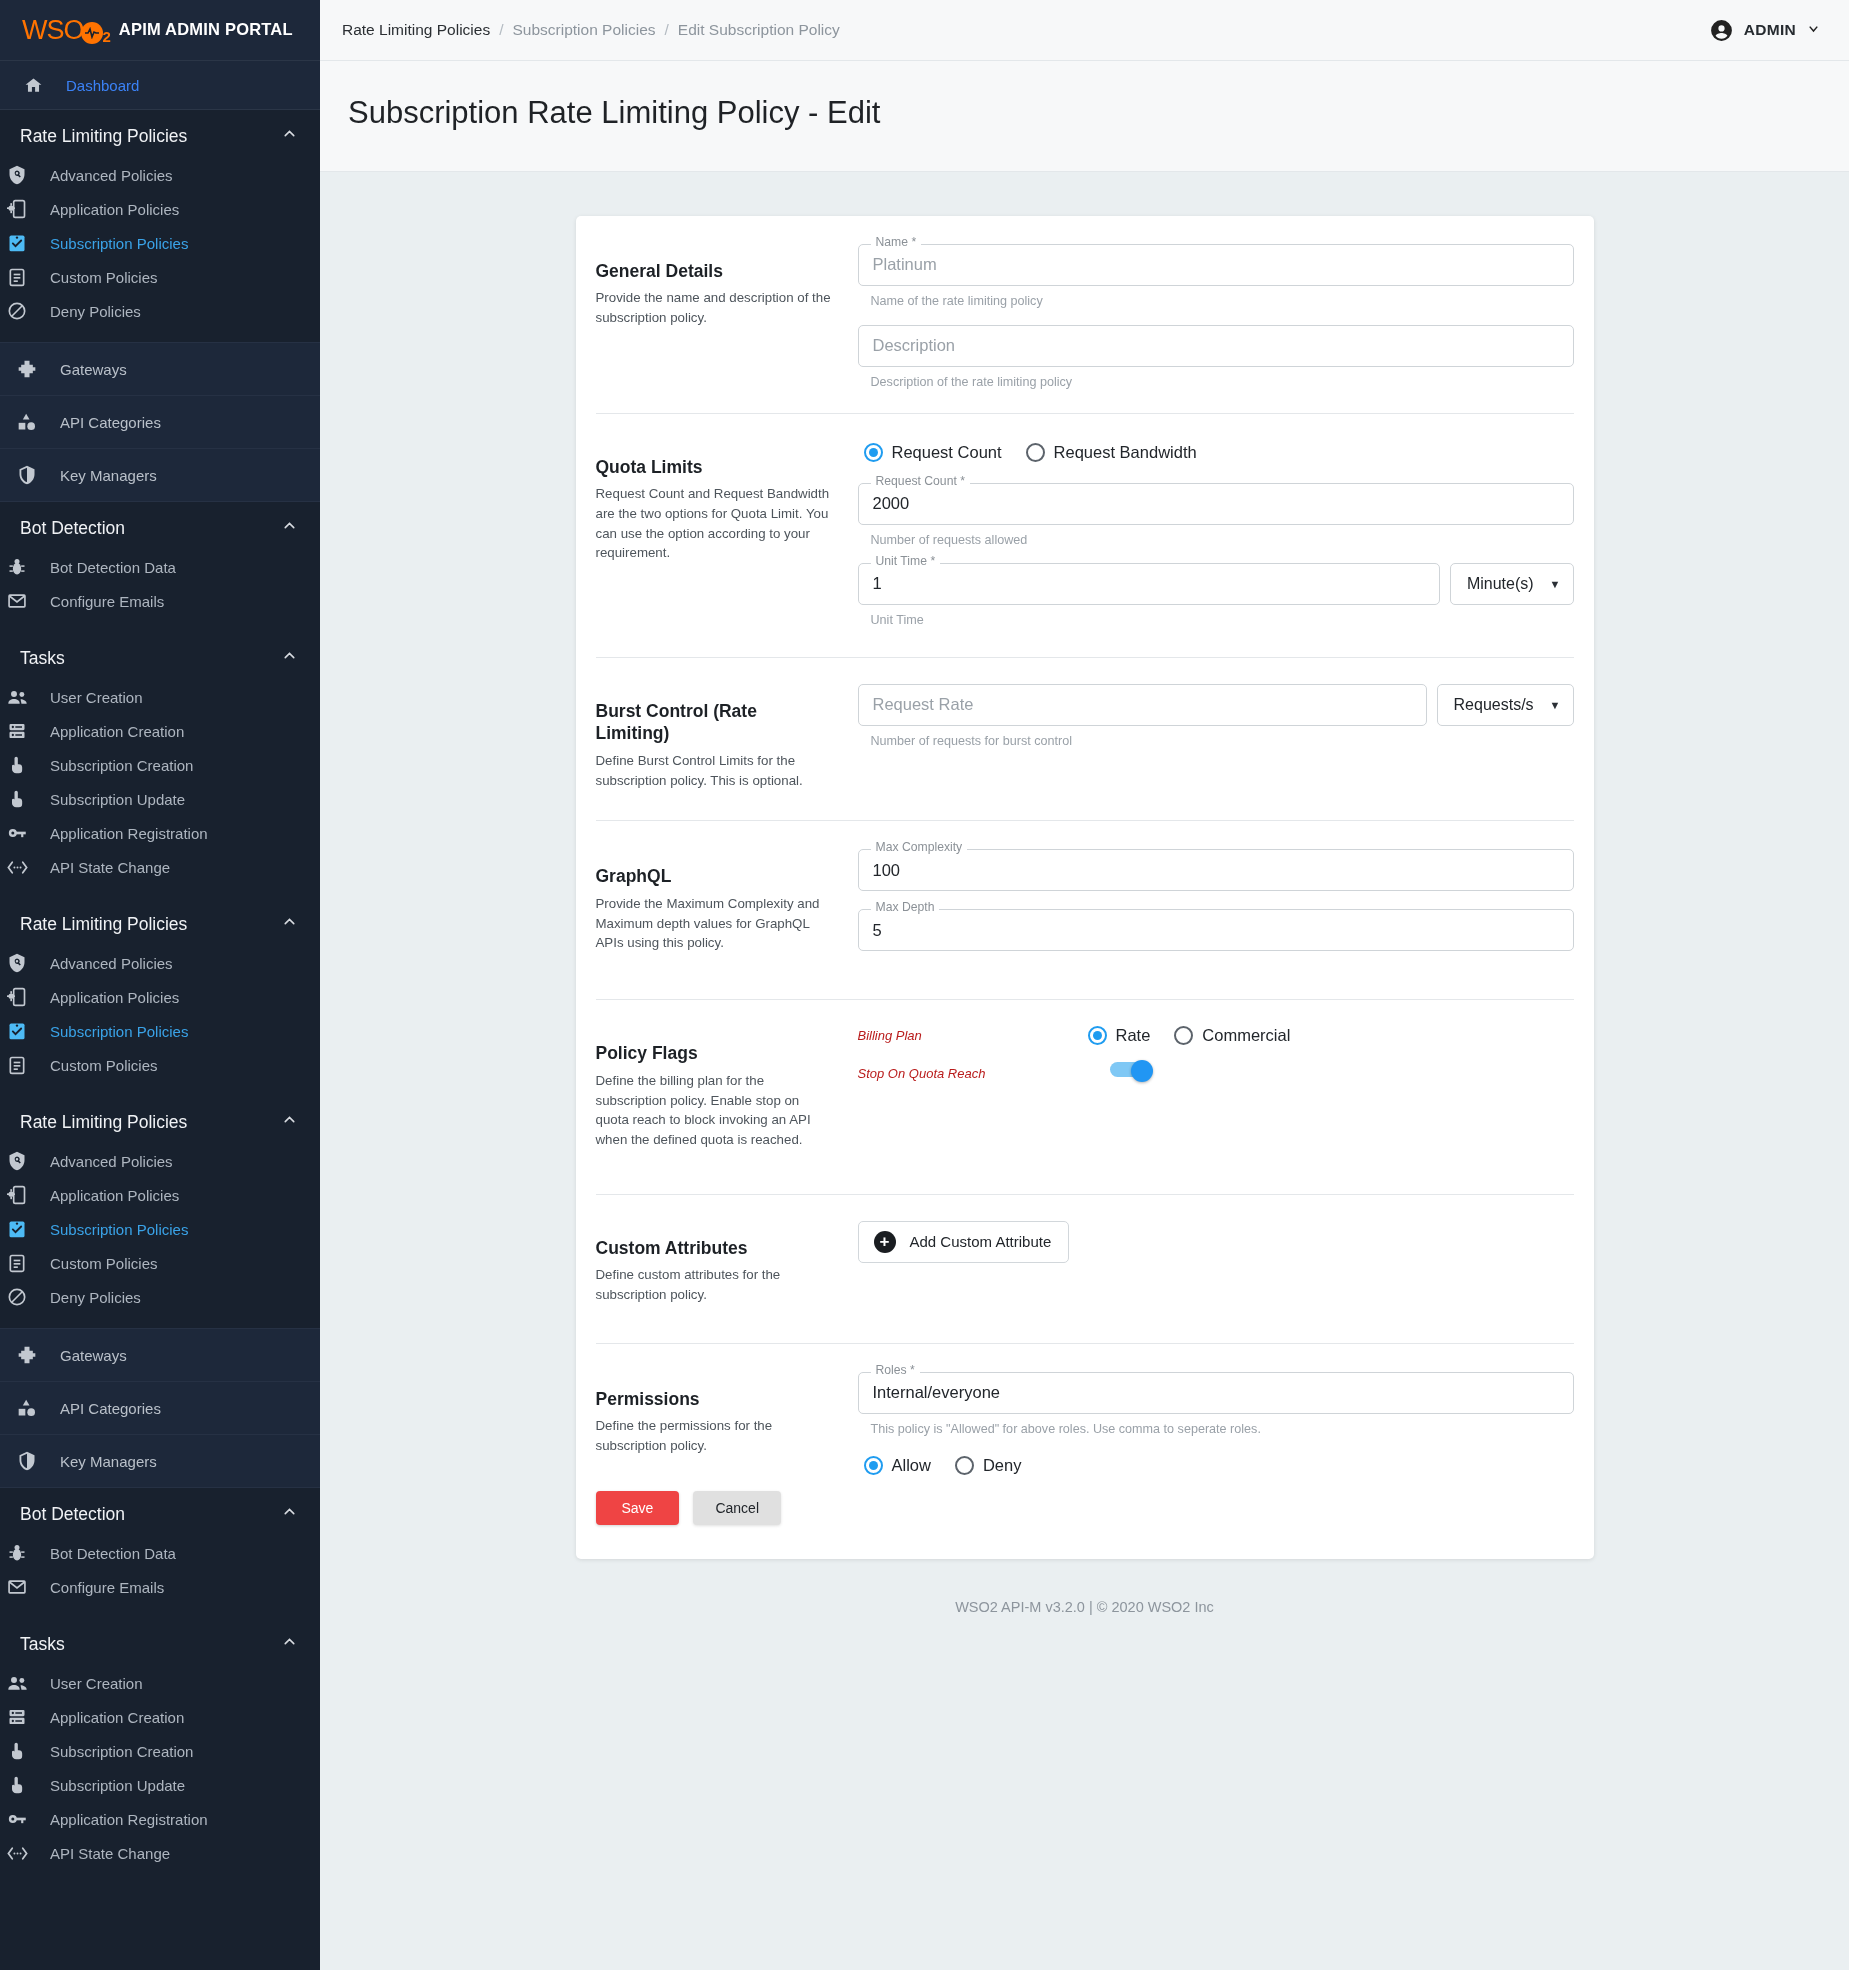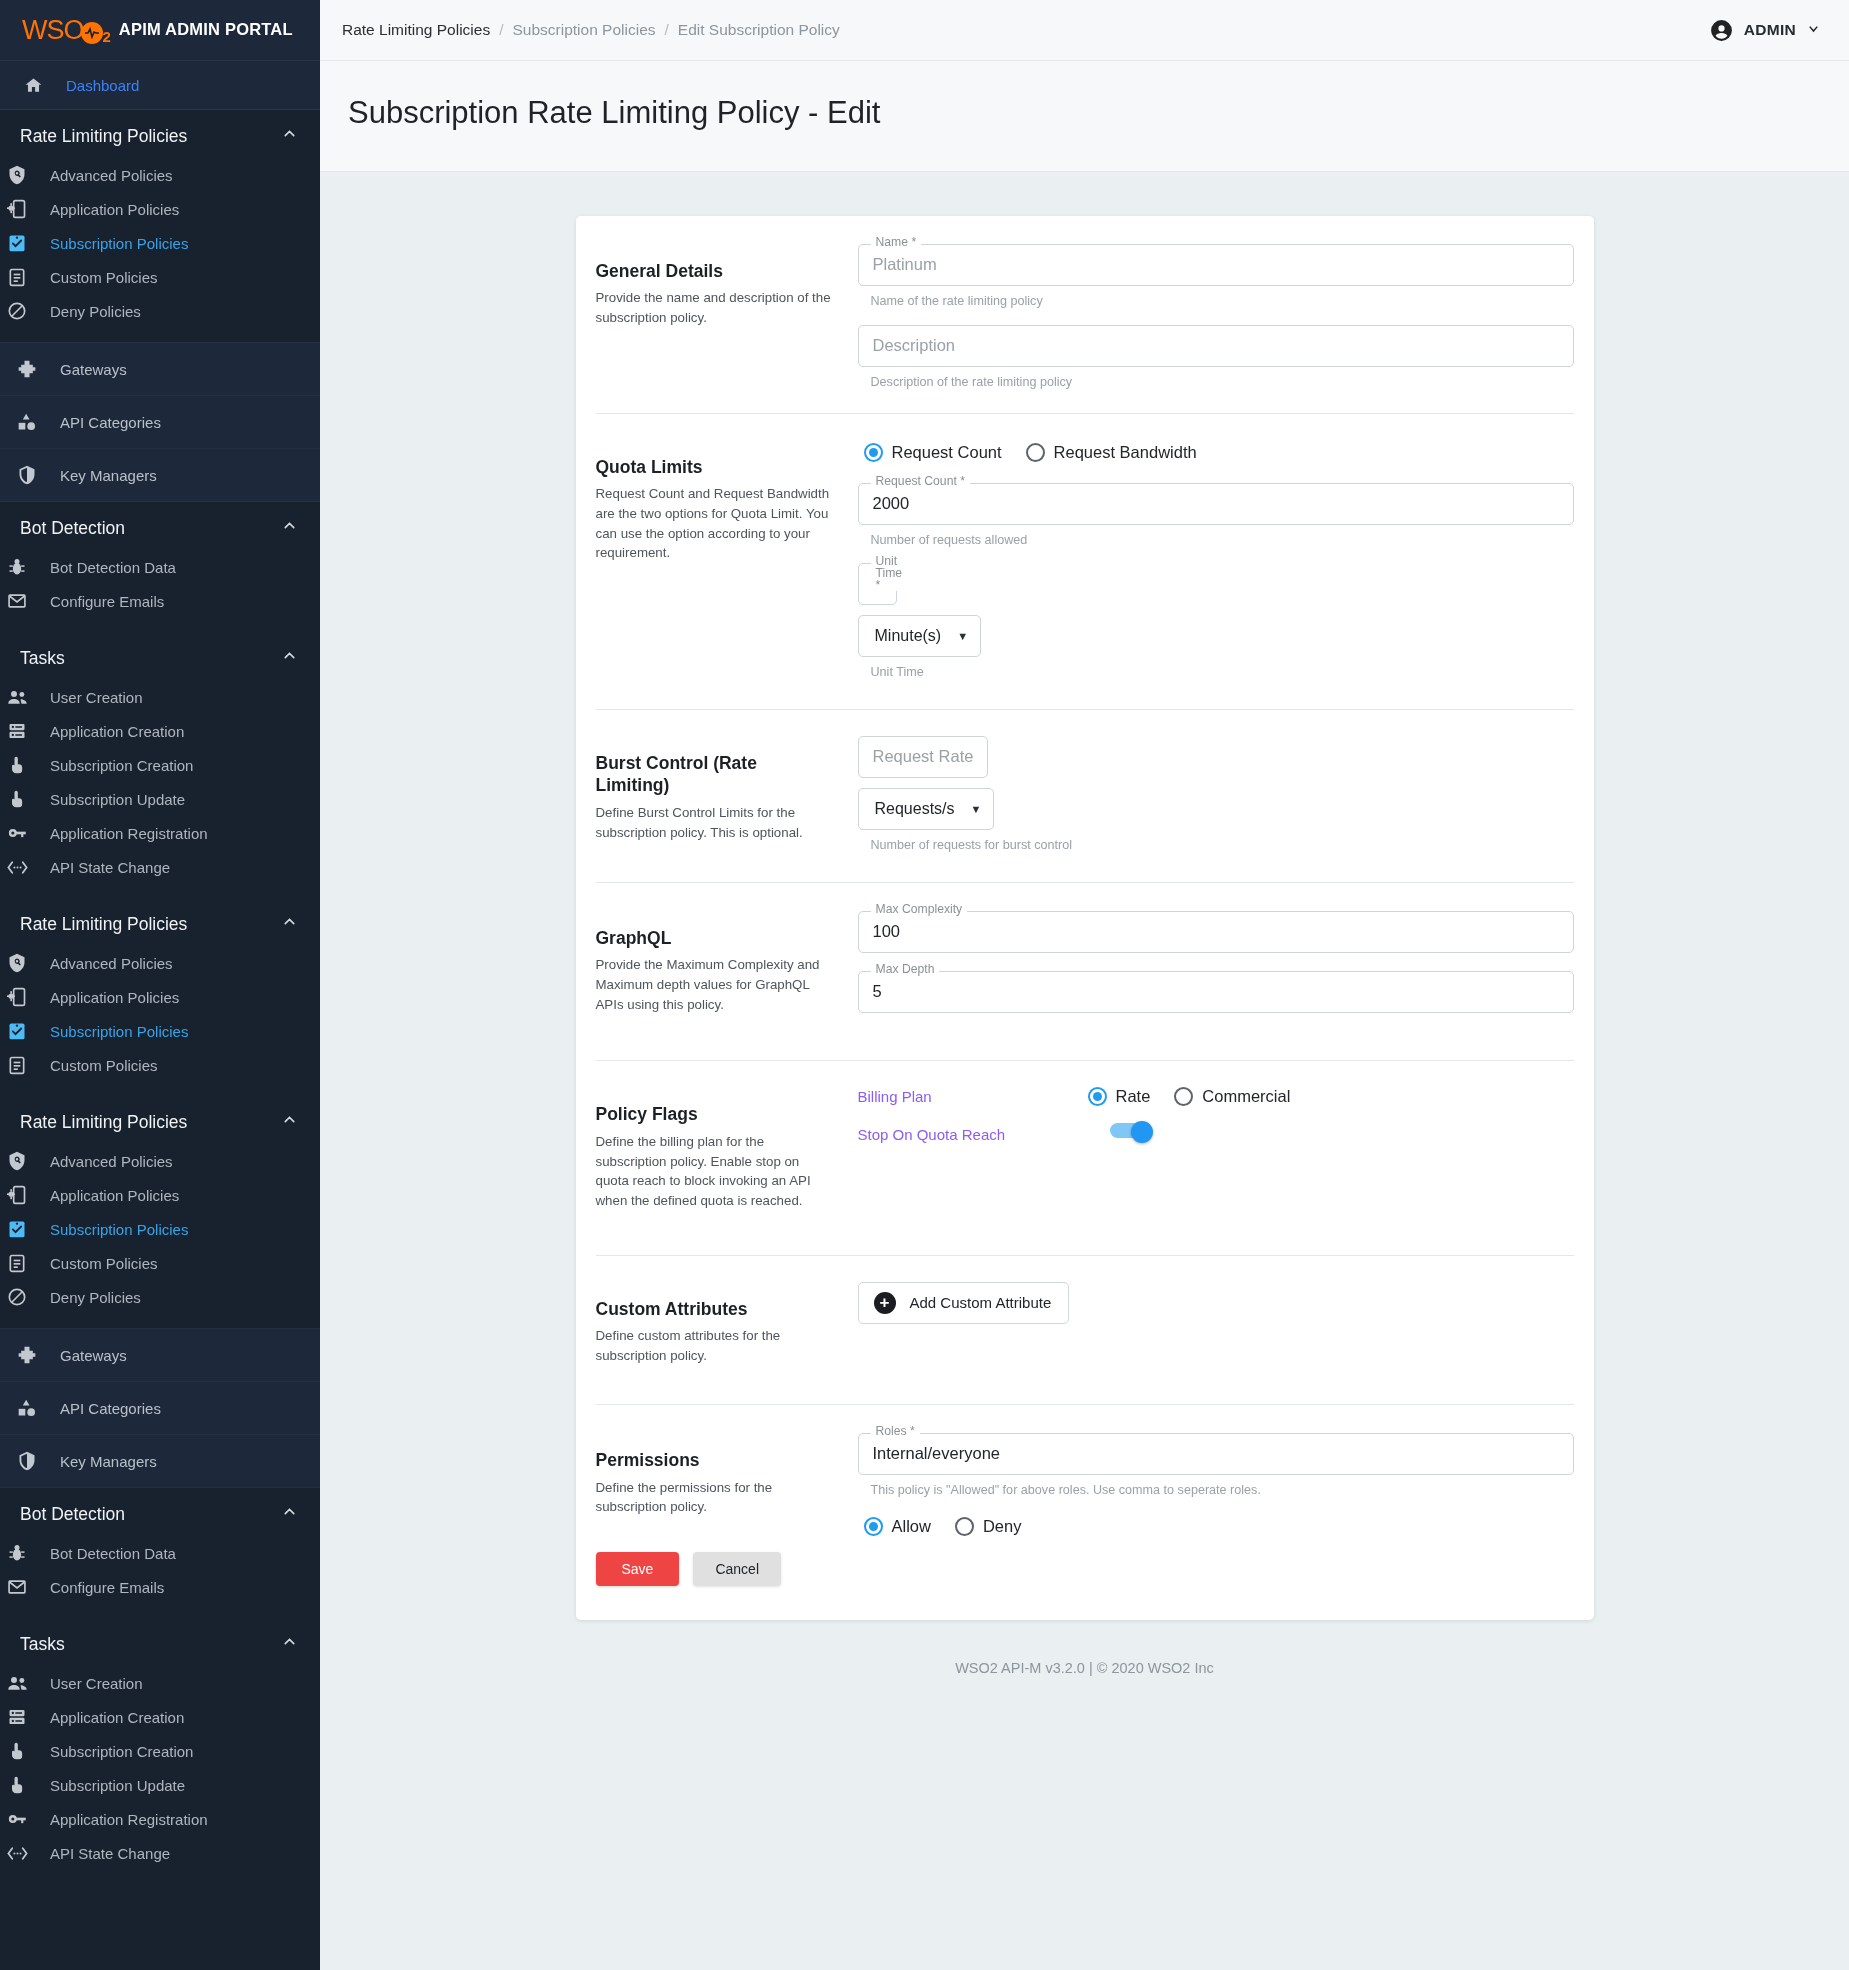--- a/index.html
+++ b/index.html
@@ -119,21 +119,21 @@
   .field .legend-label .req { color:#8b9197; }
   .outlined {
     border:1px solid #cfd4d8; border-radius:5px;
     height:42px; display:flex; align-items:center;
     padding:0 14px; font-size:16.5px; background:#fff;
   }
   .outlined.placeholder-val { color:#9aa1a8; }
   .outlined.value-val { color:#22262b; }
   .helper { font-size:12.6px; color:#9aa1a8; margin:8px 0 0 13px; }
 
-  .row-flex { display:flex; gap:10px; align-items:flex-start;flex-direction:column; }
+  .row-flex { display:flex; gap:10px; align-items:flex-start; }
   .select-box {
     border:1px solid #cfd4d8; border-radius:5px; height:42px;
     display:flex; align-items:center; justify-content:space-between;
     padding:0 12px 0 16px; font-size:16px; color:#22262b;
     min-width:116px; background:#fff; cursor:pointer;
   }
   .select-box .caret { font-size:11px; color:#2b3036; margin-left:16px; }
 
   
   .radio-row { display:flex; align-items:center; gap:24px; }
@@ -155,21 +155,21 @@
     position:absolute; left:0; top:2px; width:36px; height:15px;
     border-radius:9px; background:#7fc8f5;
   }
   .switch .thumb {
     position:absolute; left:21px; top:0; width:22px; height:22px;
     border-radius:50%; background:#2196f3;
     box-shadow:0 1px 3px rgba(0,0,0,0.3);
   }
 
   .flag-row { display:flex; align-items:center; }
-  .flag-label { width:230px; flex:0 0 230px; font-size:15px; color:#8b5cf6; }
+  .flag-label { width:230px; flex:0 0 230px; font-size:13px; color:#b91c1c;font-style:italic; }
 
   .btn-outline {
     display:inline-flex; align-items:center; gap:14px;
     border:1px solid #d2d7db; border-radius:5px;
     padding:9px 17px 9px 15px; font-size:15px; color:#22262b;
     background:#fff; cursor:pointer;
   }
   .plus-ico { width:22px; height:22px; border-radius:50%; background:#1a1d21;
     display:inline-flex; align-items:center; justify-content:center; color:#fff;
     font-size:17px; line-height:1; font-weight:bold; }

